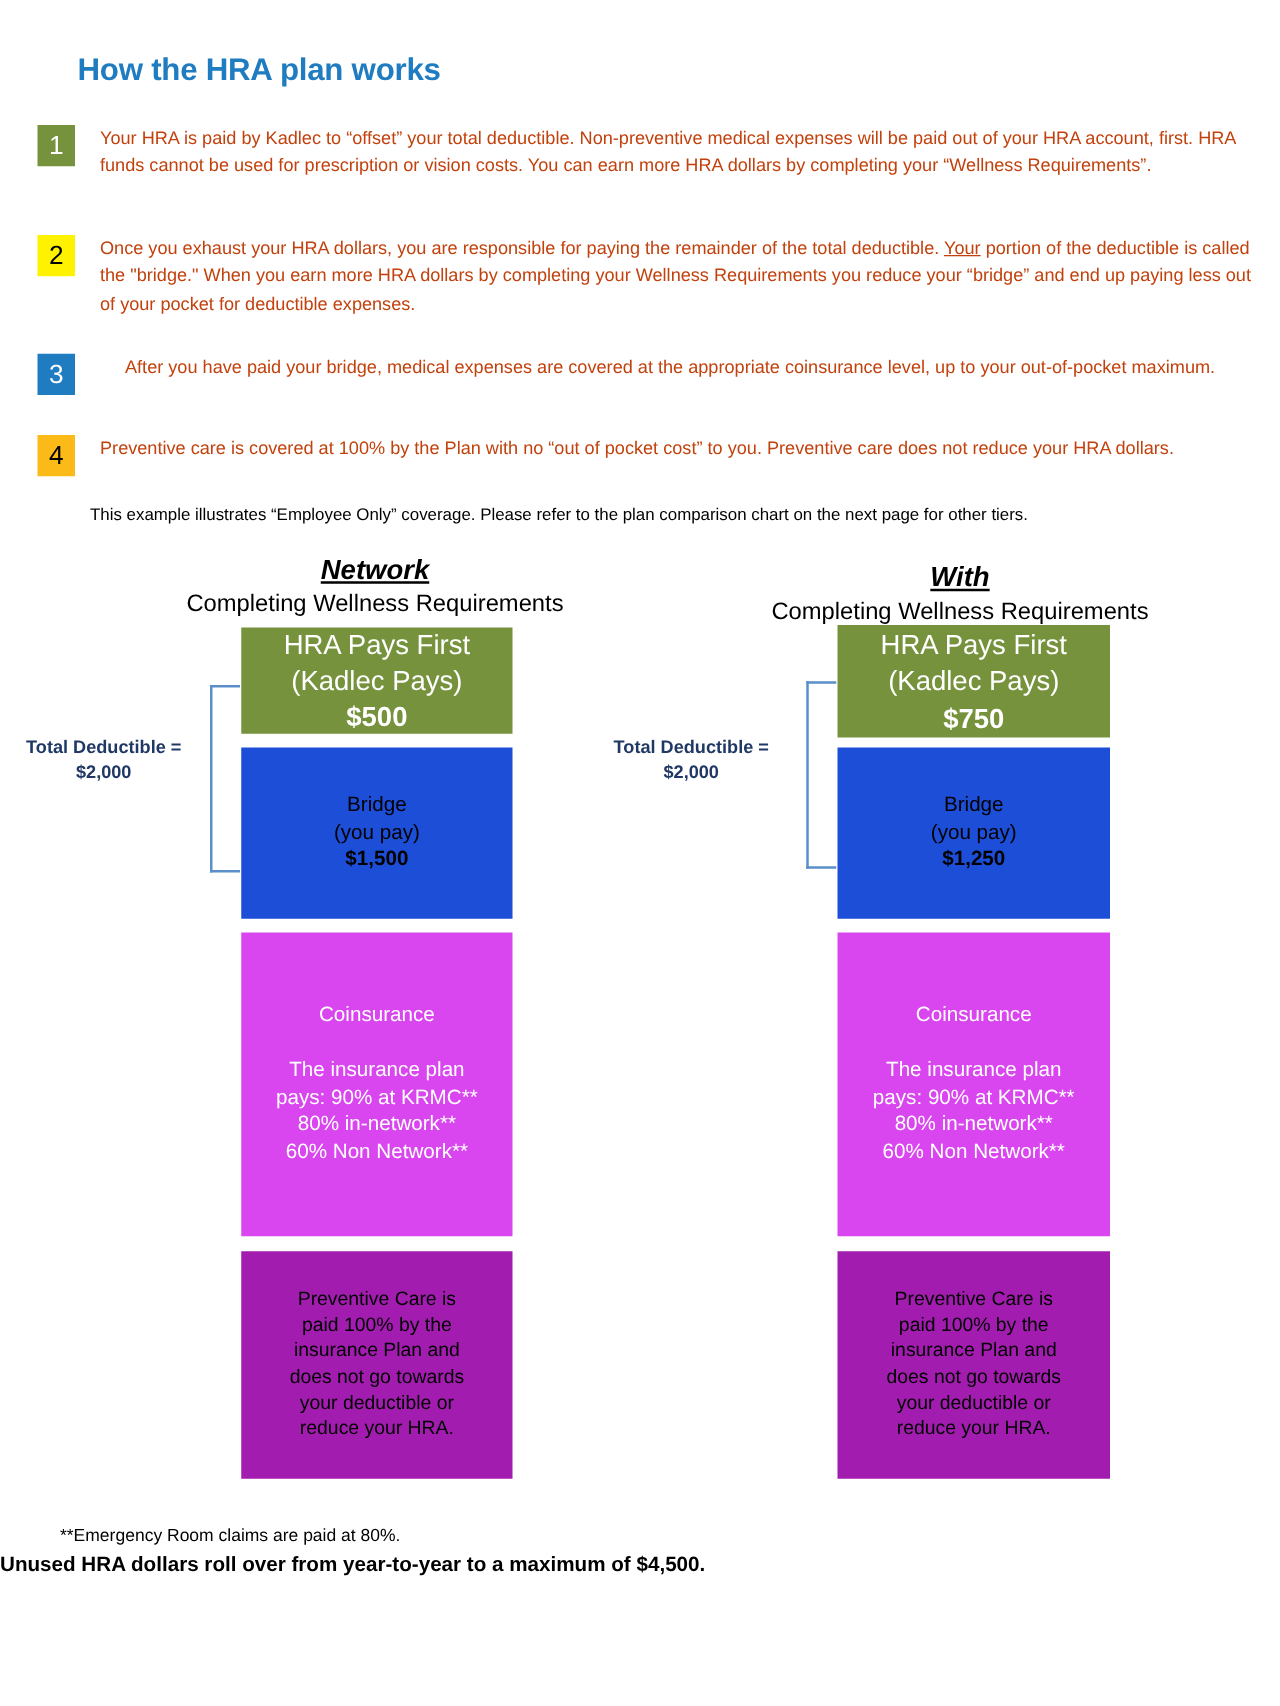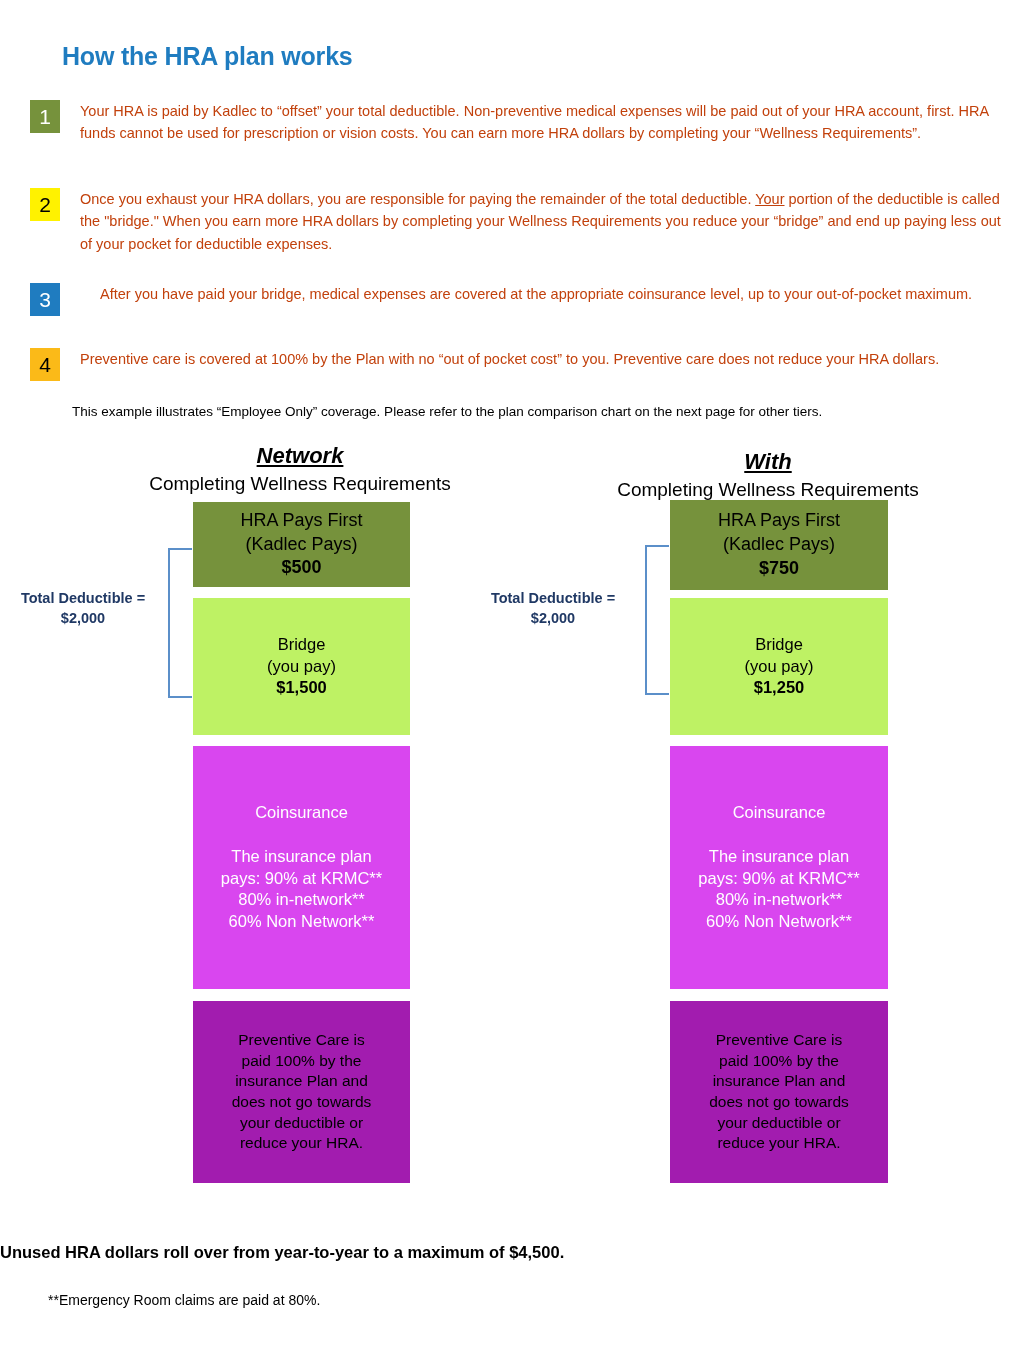--- a/index.html
+++ b/index.html
@@ -96,22 +96,22 @@
     box-sizing: border-box;
     display: flex;
     flex-direction: column;
     align-items: center;
     justify-content: center;
     text-align: center;
   }
   .box .line { display: block; line-height: 1.33; }
   .box .amt { font-weight: bold; }
 
-  .box.green  { background: #76923C; color: #000000; font-size: 18px; }
-  .box.yellow { background: #bef264; color: #000000; font-size: 16.5px; }
+  .box.green  { background: #76923C; color: #ffffff; font-size: 22px; }
+  .box.yellow { background: #1d4ed8; color: #000000; font-size: 16.5px; }
   .box.blue   { background: #d946ef; color: #ffffff; font-size: 16.5px; }
   .box.orange { background: #a21caf; color: #000000; font-size: 15.5px; }
 
   .box .gap { height: 22px; }
 
   
   .bracket {
     position: absolute;
     border: 2px solid #5B8FC9;
     border-right: none;
@@ -131,21 +131,21 @@
     position: absolute;
     left: 0;
     top: 1243px;
     width: 1024px;
     font-size: 16.5px;
     font-weight: bold;
   }
   .er-note {
     position: absolute;
     left: 48px;
-    top: 1292px;
+    top: 1220px;
     font-size: 14px;
   }
 </style>
 </head>
 <body>
 
 <div class="page">
 
   <div class="title">How the HRA plan works</div>
 

